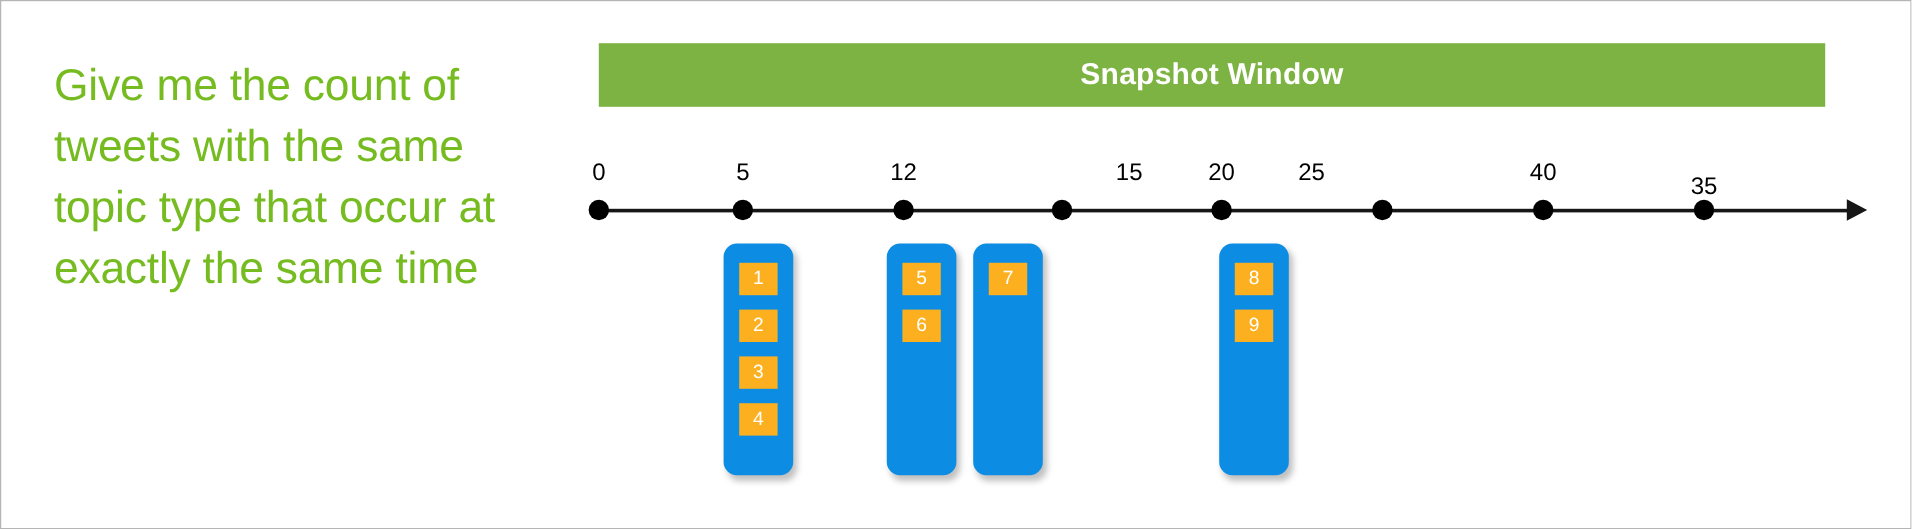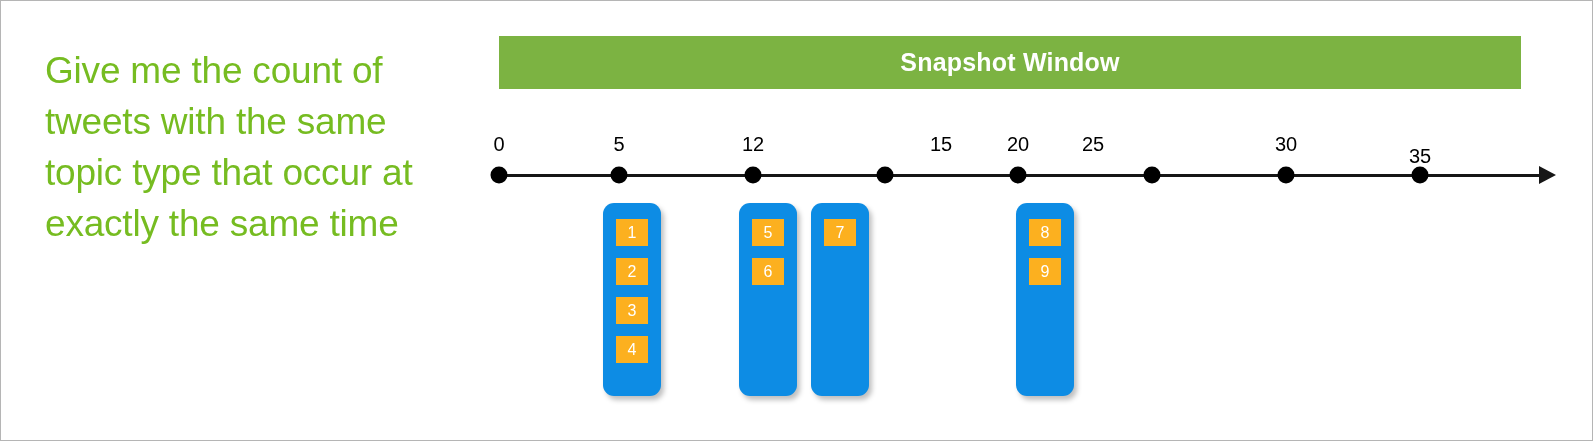--- a/index.html
+++ b/index.html
@@ -155,21 +155,21 @@
         <div class="tick-label" style="left: 618px; top: 132px;">5</div>
         <div class="tick" style="left: 752px; top: 174px;"></div>
         <div class="tick-label" style="left: 752px; top: 132px;">12</div>
         <div class="tick" style="left: 884px; top: 174px;"></div>
         <div class="tick-label" style="left: 892px; top: 132px; margin-left: 48px;">15</div>
         <div class="tick" style="left: 1017px; top: 174px;"></div>
         <div class="tick-label" style="left: 1017px; top: 132px;">20</div>
         <div class="tick" style="left: 1151px; top: 174px;"></div>
         <div class="tick-label" style="left: 1092px; top: 132px;">25</div>
         <div class="tick" style="left: 1285px; top: 174px;"></div>
-        <div class="tick-label" style="left: 1285px; top: 132px;">30</div>
+        <div class="tick-label" style="left: 1285px; top: 132px;">40</div>
         <div class="tick" style="left: 1419px; top: 174px;"></div>
         <div class="tick-label" style="left: 1419px; top: 144px; text-align: center;">35</div>
       </div>
   </div>
 
   <div id="groups">
       <div class="group-box" style="left: 602px; top: 202px; width: 58px; height: 193px; background: rgb(13, 140, 228);">
         <div class="tweet-chip" style="background: rgb(252, 176, 31);">1</div>
         <div class="tweet-chip" style="background: rgb(252, 176, 31);">2</div>
         <div class="tweet-chip" style="background: rgb(252, 176, 31);">3</div>

